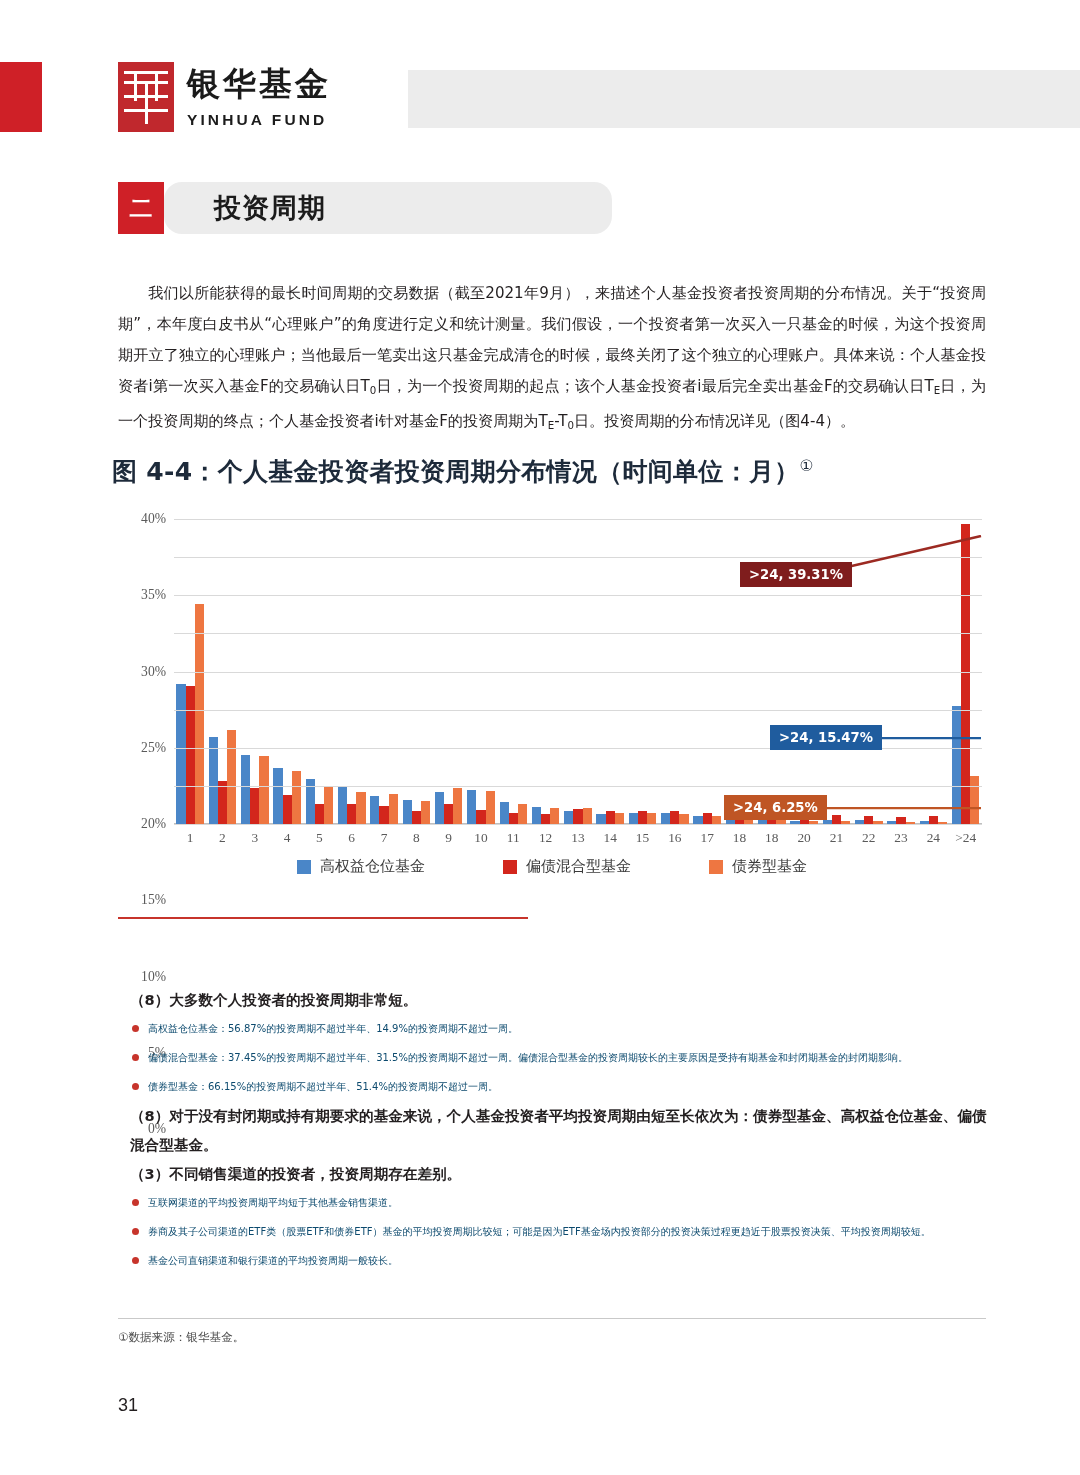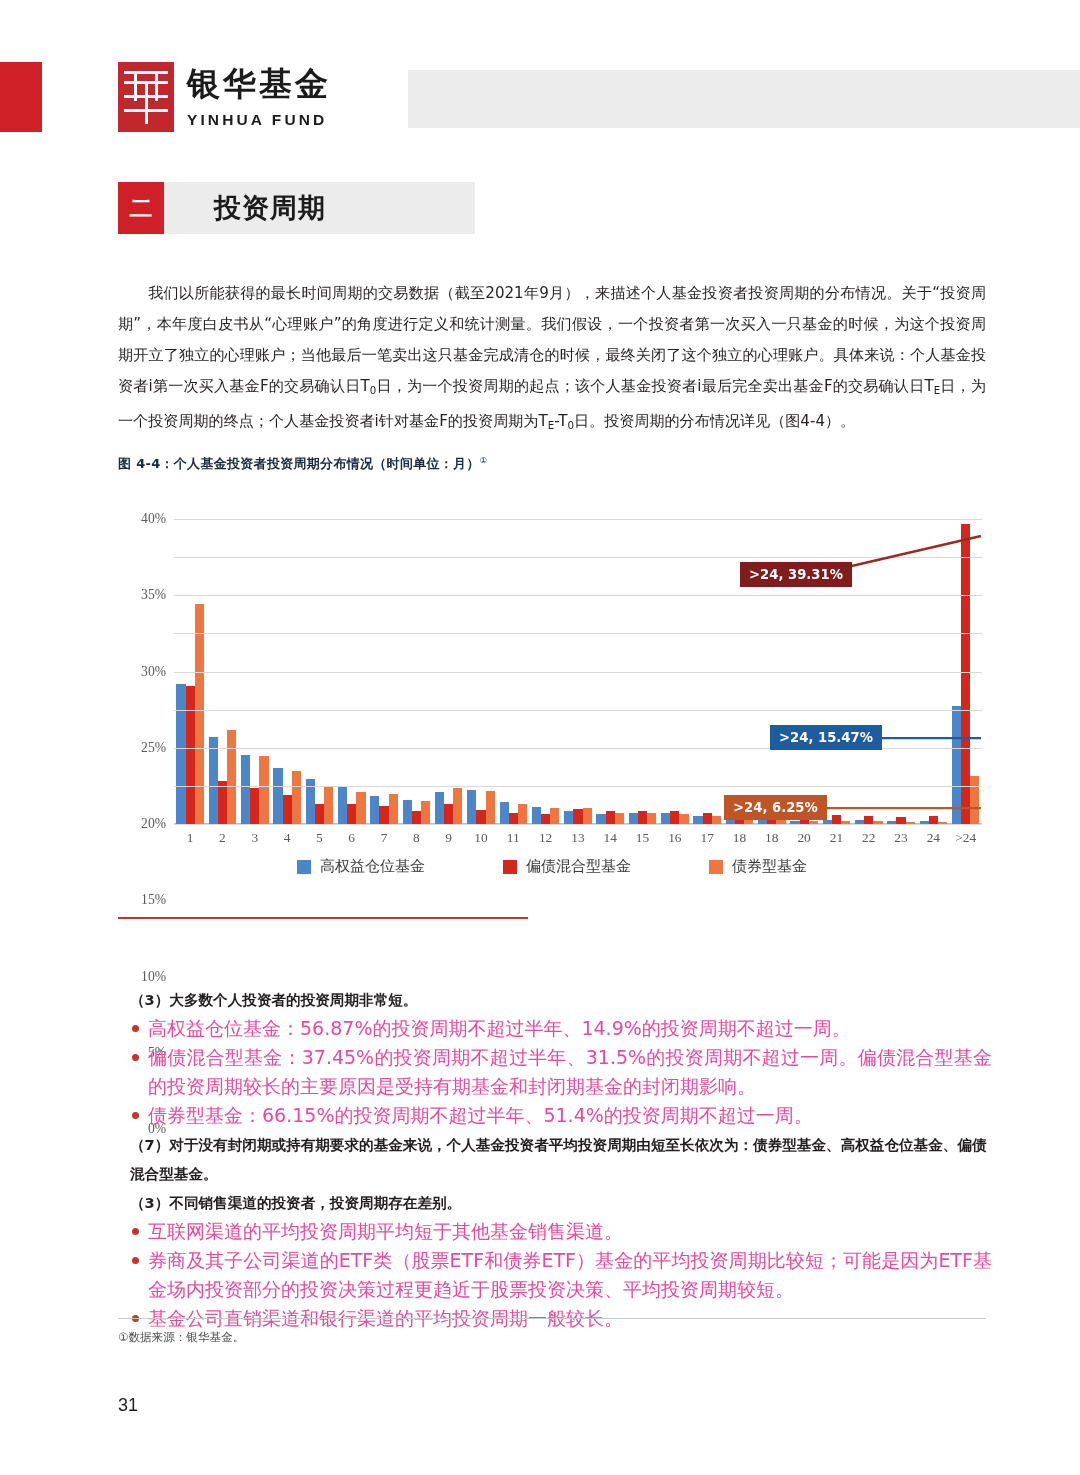--- a/index.html
+++ b/index.html
@@ -18,32 +18,32 @@
   .logo-cn{font-size:33px;font-weight:700;color:#1b1b1b;letter-spacing:3px;
            font-family:"DejaVu Sans","Liberation Sans",sans-serif;}
   .logo-en{font-size:15.5px;font-weight:600;color:#1b1b1b;letter-spacing:3.1px;margin-top:12px;}
   .hdr-greybar{position:absolute;left:408px;top:70px;width:672px;height:58px;background:#ececec;}
 
   
   .sec{position:absolute;left:118px;top:182px;display:flex;align-items:stretch;}
   .sec-num{width:46px;height:52px;background:#cf2027;color:#fff;font-size:23px;font-weight:700;
            display:flex;align-items:center;justify-content:center;
            font-family:"DejaVu Sans","Liberation Sans",sans-serif;}
-  .sec-bg{width:311px;height:52px;background:#ececec;display:flex;align-items:center;}
+  .sec-bg{width:448px;height:52px;background:#ececec;display:flex;align-items:center;border-radius:18px;}
   .sec-title{font-size:27px;font-weight:700;color:#1b1b1b;margin-left:50px;letter-spacing:1px;
              font-family:"DejaVu Sans","Liberation Sans",sans-serif;}
 
   
   .para{position:absolute;left:118px;top:278px;width:868px;font-size:15.1px;line-height:31px;
         color:#231f20;text-align:justify;text-indent:2em;
         font-family:"DejaVu Sans","Liberation Sans",sans-serif;}
   sub{font-size:.68em;vertical-align:-.28em;}
 
   
-  .figcap{position:absolute;left:118px;top:455px;font-size:13px;font-weight:700;color:#1d2a3a;
+  .figcap{position:absolute;left:112px;top:455px;font-size:25px;font-weight:700;color:#1d2a3a;
           letter-spacing:.3px;font-family:"DejaVu Sans","Liberation Sans",sans-serif;}
   .figcap sup{font-size:.62em;vertical-align:super;font-weight:400;}
 
   
   .chart{position:absolute;left:118px;top:505px;width:868px;height:390px;}
   .plot{position:absolute;left:56px;top:14px;right:4px;height:305px;}
   .gridline{position:absolute;left:0;right:0;height:1px;background:#d9d9d9;}
   .ylabel{position:absolute;right:calc(100% + 8px);transform:translateY(-50%);
           font-size:13.6px;color:#5a5a5a;white-space:nowrap;
           font-family:"Liberation Serif","DejaVu Serif",serif;}
@@ -74,21 +74,21 @@
   
   .subh{position:absolute;left:118px;top:908px;width:430px;}
   .subh-t{font-size:23.5px;font-weight:700;color:#c7342b;letter-spacing:.5px;
           font-family:"DejaVu Sans","Liberation Sans",sans-serif;}
   .subh-rule{margin-top:9px;height:2px;background:#c7342b;width:410px;}
 
   
   .content{position:absolute;left:130px;top:985px;width:862px;
            font-family:"DejaVu Sans","Liberation Sans",sans-serif;}
   .c-head{font-size:14.6px;font-weight:700;color:#231f20;line-height:29px;}
-  .c-bullet{font-size:19px;line-height:29px;color:#ec4899;padding-left:18px;position:relative;text-align:justify;}
+  .c-bullet{font-size:10px;line-height:29px;color:#0c4a6e;padding-left:18px;position:relative;text-align:justify;}
   .c-bullet::before{content:"";position:absolute;left:2px;top:11px;width:7px;height:7px;
                     border-radius:50%;background:#c7342b;}
 
   
   .fn-rule{position:absolute;left:118px;top:1318px;width:868px;height:1px;background:#c9c9c9;}
   .footnote{position:absolute;left:118px;top:1330px;font-size:11.6px;color:#4a4a4a;
             font-family:"DejaVu Sans","Liberation Sans",sans-serif;}
   .pageno{position:absolute;left:118px;top:1395px;font-size:18px;color:#231f20;
           font-family:"Liberation Sans","DejaVu Sans",sans-serif;}
 </style>
@@ -337,25 +337,25 @@
         <span>债券型基金</span>
       </div>
     </div>
 </div>
 
 <div class="subh">
   <div class="subh-rule"></div>
 </div>
 
 <div class="content" id="content">
-    <div class="c-head">（3）大多数个人投资者的投资周期非常短。</div>
+    <div class="c-head">（8）大多数个人投资者的投资周期非常短。</div>
     <div class="c-bullet">高权益仓位基金：56.87%的投资周期不超过半年、14.9%的投资周期不超过一周。</div>
     <div class="c-bullet">偏债混合型基金：37.45%的投资周期不超过半年、31.5%的投资周期不超过一周。偏债混合型基金的投资周期较长的主要原因是受持有期基金和封闭期基金的封闭期影响。</div>
     <div class="c-bullet">债券型基金：66.15%的投资周期不超过半年、51.4%的投资周期不超过一周。</div>
-    <div class="c-head">（7）对于没有封闭期或持有期要求的基金来说，个人基金投资者平均投资周期由短至长依次为：债券型基金、高权益仓位基金、偏债混合型基金。</div>
+    <div class="c-head">（8）对于没有封闭期或持有期要求的基金来说，个人基金投资者平均投资周期由短至长依次为：债券型基金、高权益仓位基金、偏债混合型基金。</div>
     <div class="c-head">（3）不同销售渠道的投资者，投资周期存在差别。</div>
     <div class="c-bullet">互联网渠道的平均投资周期平均短于其他基金销售渠道。</div>
     <div class="c-bullet">券商及其子公司渠道的ETF类（股票ETF和债券ETF）基金的平均投资周期比较短；可能是因为ETF基金场内投资部分的投资决策过程更趋近于股票投资决策、平均投资周期较短。</div>
     <div class="c-bullet">基金公司直销渠道和银行渠道的平均投资周期一般较长。</div>
   </div>
 
 <div class="fn-rule"></div>
 <div class="footnote">①数据来源：银华基金。</div>
 <div class="pageno">31</div>
 

